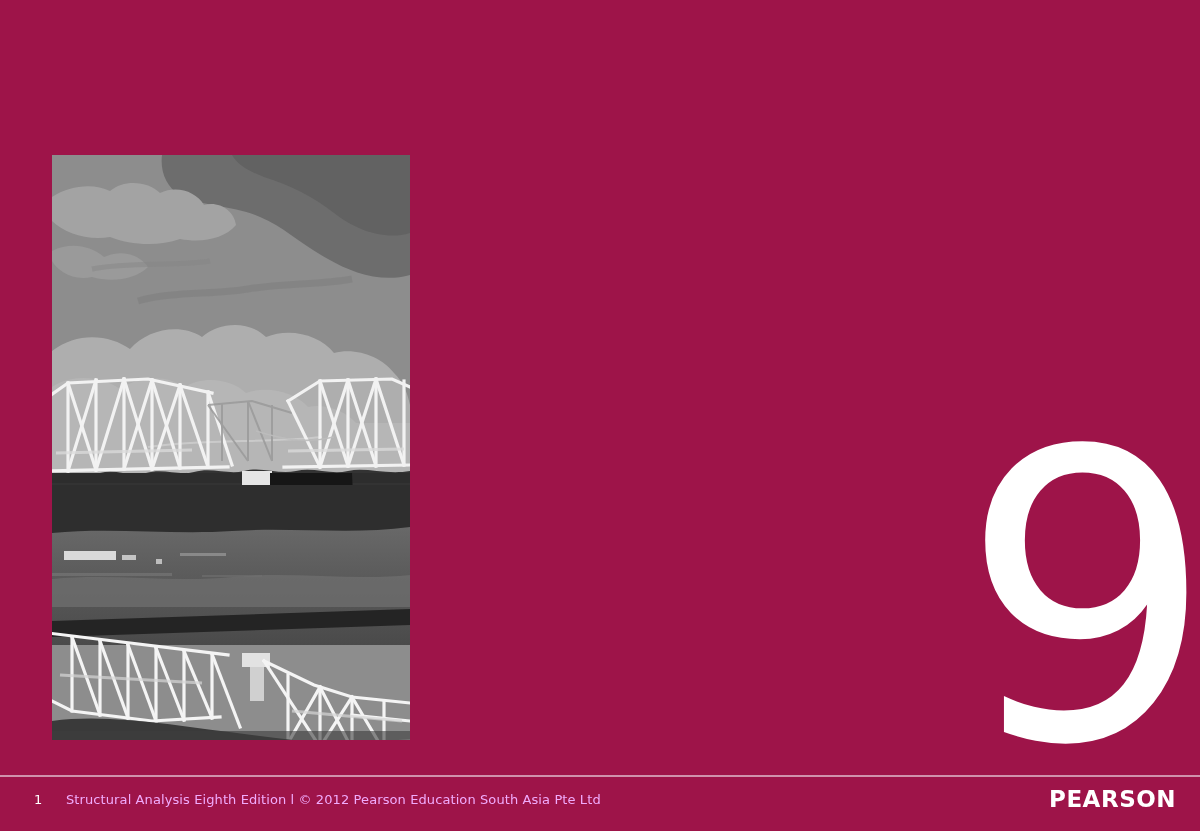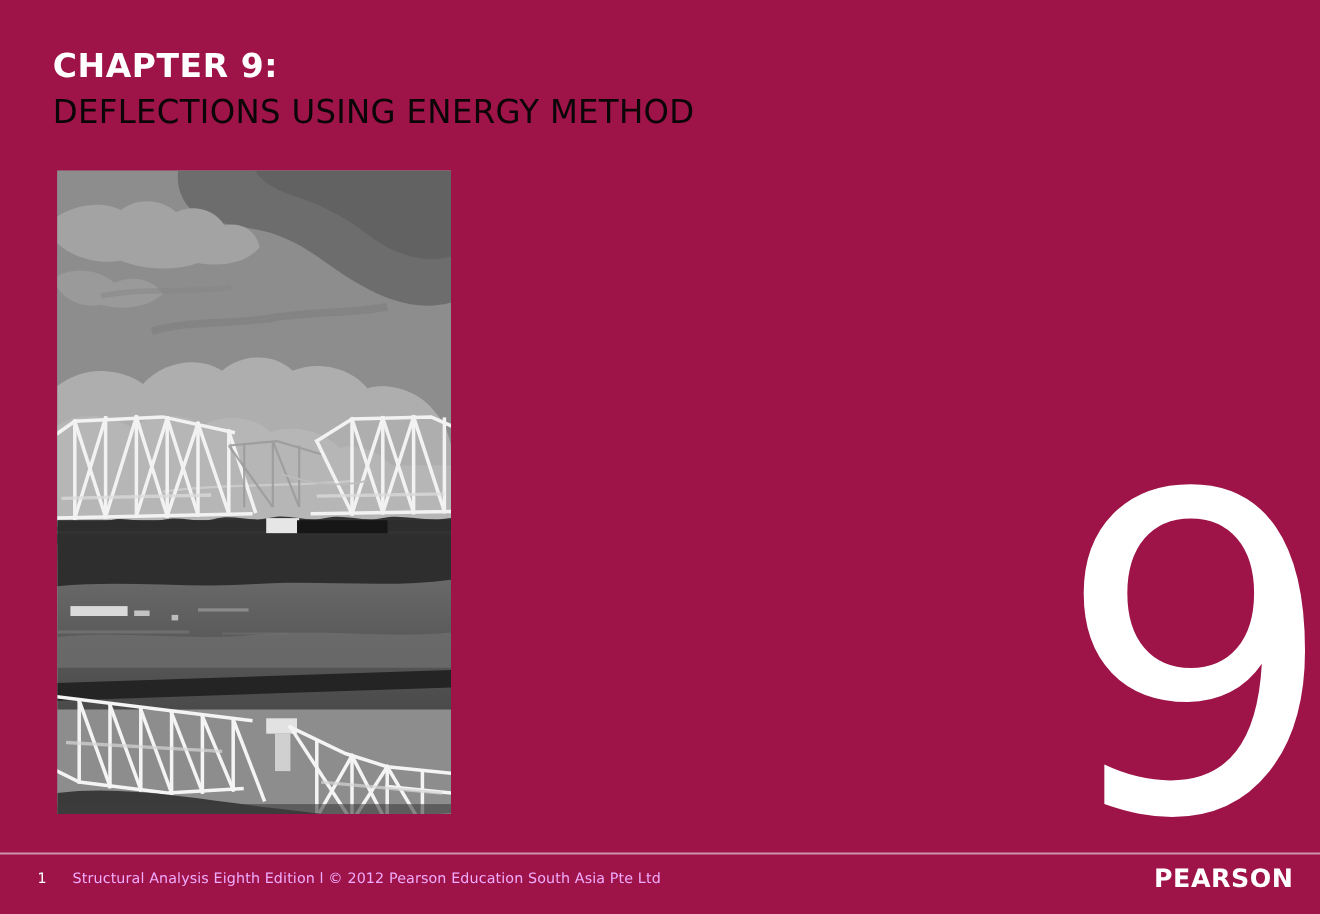--- a/index.html
+++ b/index.html
@@ -136,24 +136,20 @@
     letter-spacing: 0.5px;
     line-height: 34px;
     user-select: none;
   }
 </style>
 </head>
 <body>
 
 <div class="slide">
 
-  <div class="title-block">
-    <div class="chapter-label">CHAPTER 9:</div>
-    <div class="chapter-title">DEFLECTIONS USING ENERGY METHOD</div>
-  </div>
 
   <div class="cover-photo">
     <svg viewBox="0 0 358 585" preserveAspectRatio="none">
       <defs>
         <clipPath id="photoClip">
             <rect x="0" y="0" width="358" height="585"></rect>
           </clipPath>
         <linearGradient id="waterGrad" x1="0" y1="0" x2="0" y2="1">
           <stop offset="0%" stop-color="#3a3a3a"></stop>
           <stop offset="22%" stop-color="#6a6a6a"></stop>

